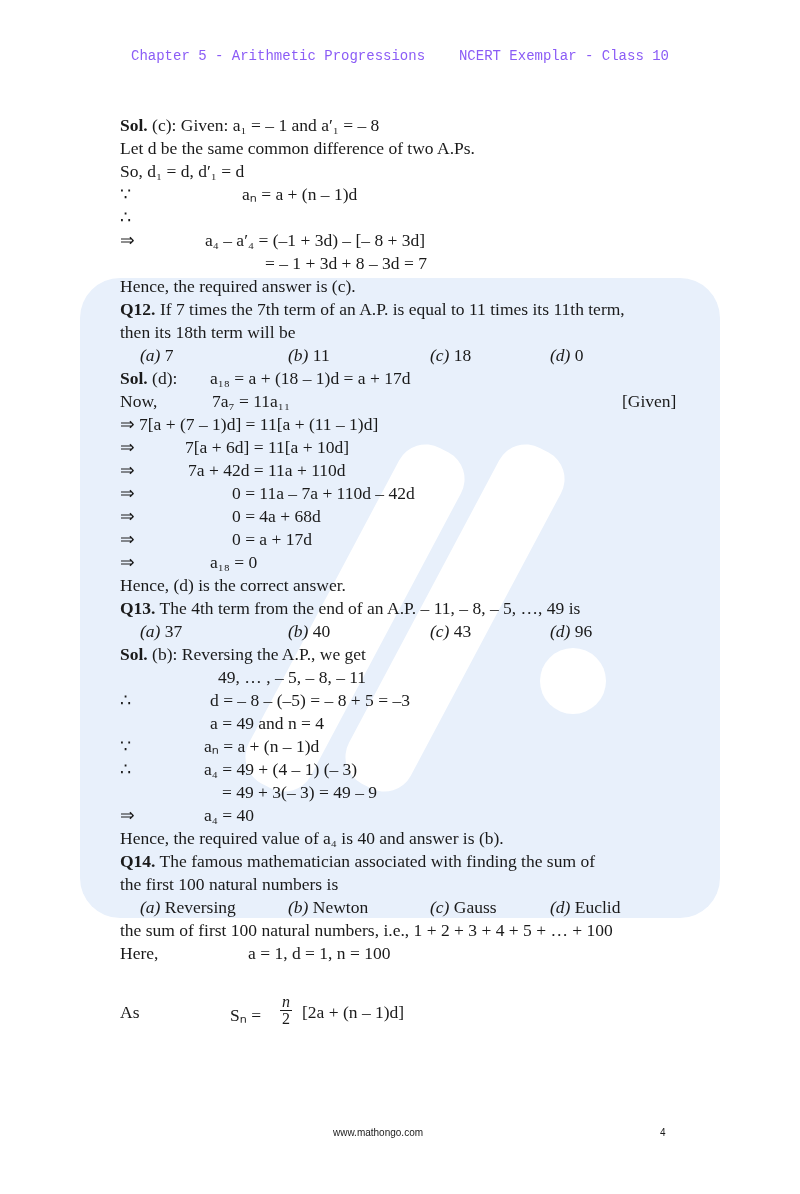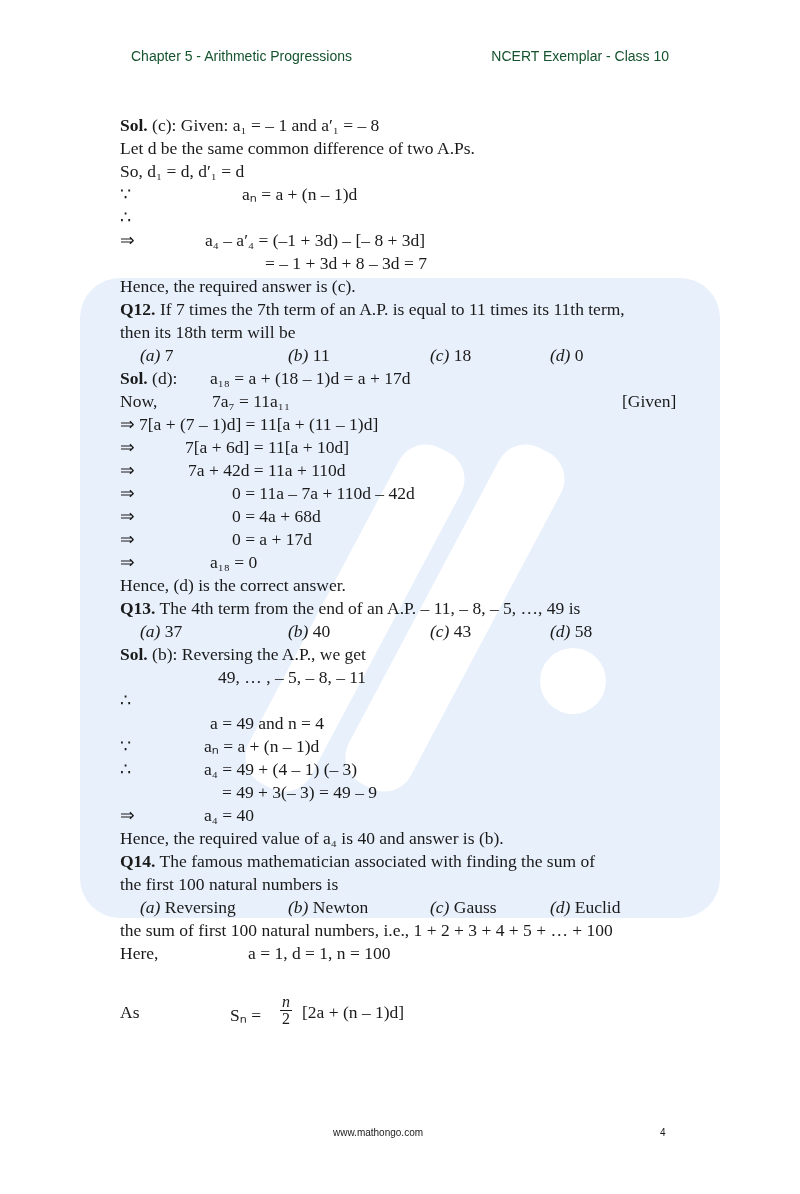--- a/index.html
+++ b/index.html
@@ -1,17 +1,17 @@
 <!DOCTYPE html>
 <html><head>
 <meta charset="utf-8">
 <style>
   html, body { margin: 0; padding: 0; background: #ffffff; }
   body { width: 800px; height: 1194px; position: relative; overflow: hidden; font-family: "Liberation Serif", serif; color: #1a1a1a; }
-  .hdr { position: absolute; top: 48px; font-family: Liberation Sans, sans-serif; font-size: 14px; color: #14532d; }
+  .hdr { position: absolute; top: 48px; font-family: Liberation Mono, monospace; font-size: 14px; color: #8b5cf6; }
   .hdr.left { left: 131px; }
   .hdr.right { right: 131px; }
   .ftr { position: absolute; top: 1127px; font-family: "Liberation Sans", sans-serif; font-size: 10px; color: #1a1a1a; }
   .ftr.site { left: 333px; }
   .ftr.page { left: 660px; }
   .wm-box { position: absolute; left: 80px; top: 278px; width: 640px; height: 640px; background: #e8f0fb; border-radius: 40px; overflow: hidden; }
   .wm-stroke { position: absolute; background: #ffffff; border-radius: 30px; transform: rotate(28deg); width: 70px; height: 380px; }
   .wm-dot { position: absolute; background: #ffffff; border-radius: 50%; width: 66px; height: 66px; }
   .content { position: absolute; left: 120px; top: 114px; width: 560px; font-size: 17.5px; line-height: 23px; }
   .ln { position: relative; height: 23px; white-space: nowrap; }
@@ -113,30 +113,31 @@
     <div class="ln">
       <span class="c" style="left: 0px;">Hence, (d) is the correct answer.</span>
     </div>
     <div class="ln">
       <span class="c" style="left: 0px;"><b>Q13.</b> The 4th term  from the end of an A.P. – 11, – 8, – 5, …, 49 is</span>
     </div>
     <div class="ln">
       <span class="opt" style="left: 20px;"><i>(a)</i>  <span>37</span></span>
       <span class="opt" style="left: 168px;"><i>(b)</i>  <span>40</span></span>
       <span class="opt" style="left: 310px;"><i>(c)</i>  <span>43</span></span>
-      <span class="opt" style="left: 430px;"><i>(d)</i>  <span>58</span></span>
+      <span class="opt" style="left: 430px;"><i>(d)</i>  <span>96</span></span>
     </div>
     <div class="ln">
       <span class="c" style="left: 0px;"><b>Sol.</b> (b): Reversing the A.P., we get</span>
     </div>
     <div class="ln">
       <span class="c" style="left: 98px;">49, … , – 5, – 8, – 11</span>
     </div>
     <div class="ln">
       <span class="c" style="left: 0px;">∴</span>
+      <span class="c" style="left: 90px;">d = – 8 – (–5) = – 8 + 5 = –3</span>
     </div>
     <div class="ln">
       <span class="c" style="left: 90px;">a = 49    and    n = 4</span>
     </div>
     <div class="ln">
       <span class="c" style="left: 0px;">∵</span>
       <span class="c" style="left: 84px;">aₙ = a + (n – 1)d</span>
     </div>
     <div class="ln">
       <span class="c" style="left: 0px;">∴</span>

